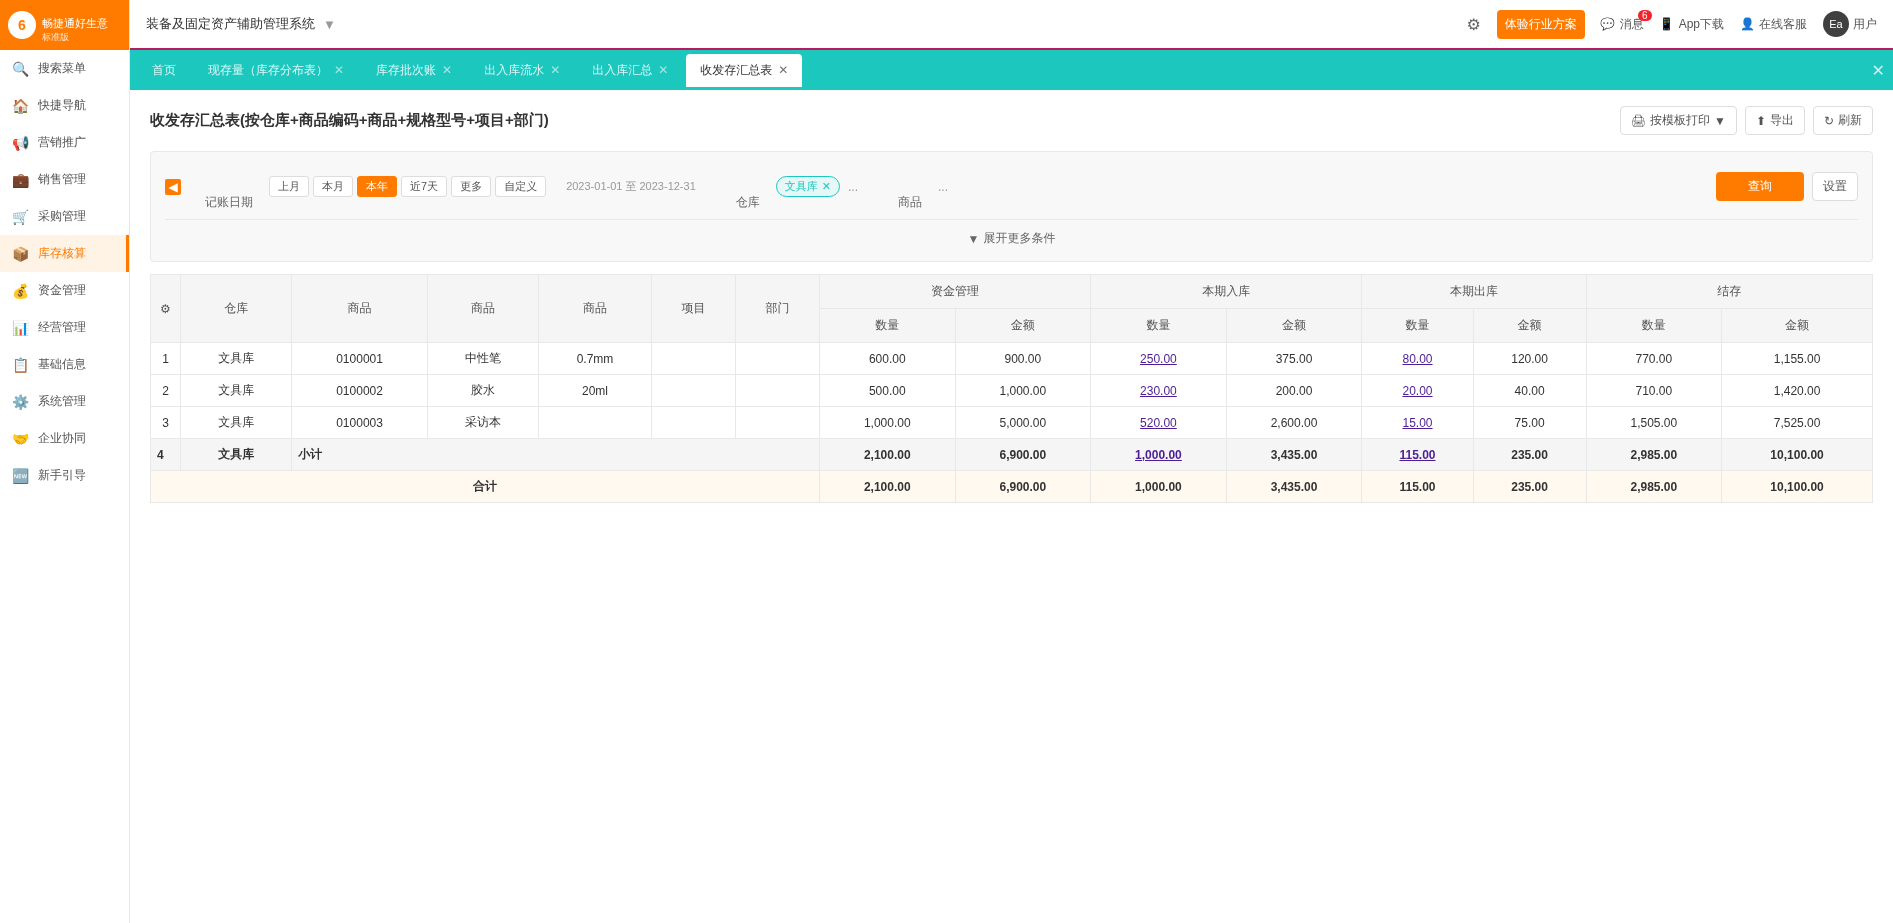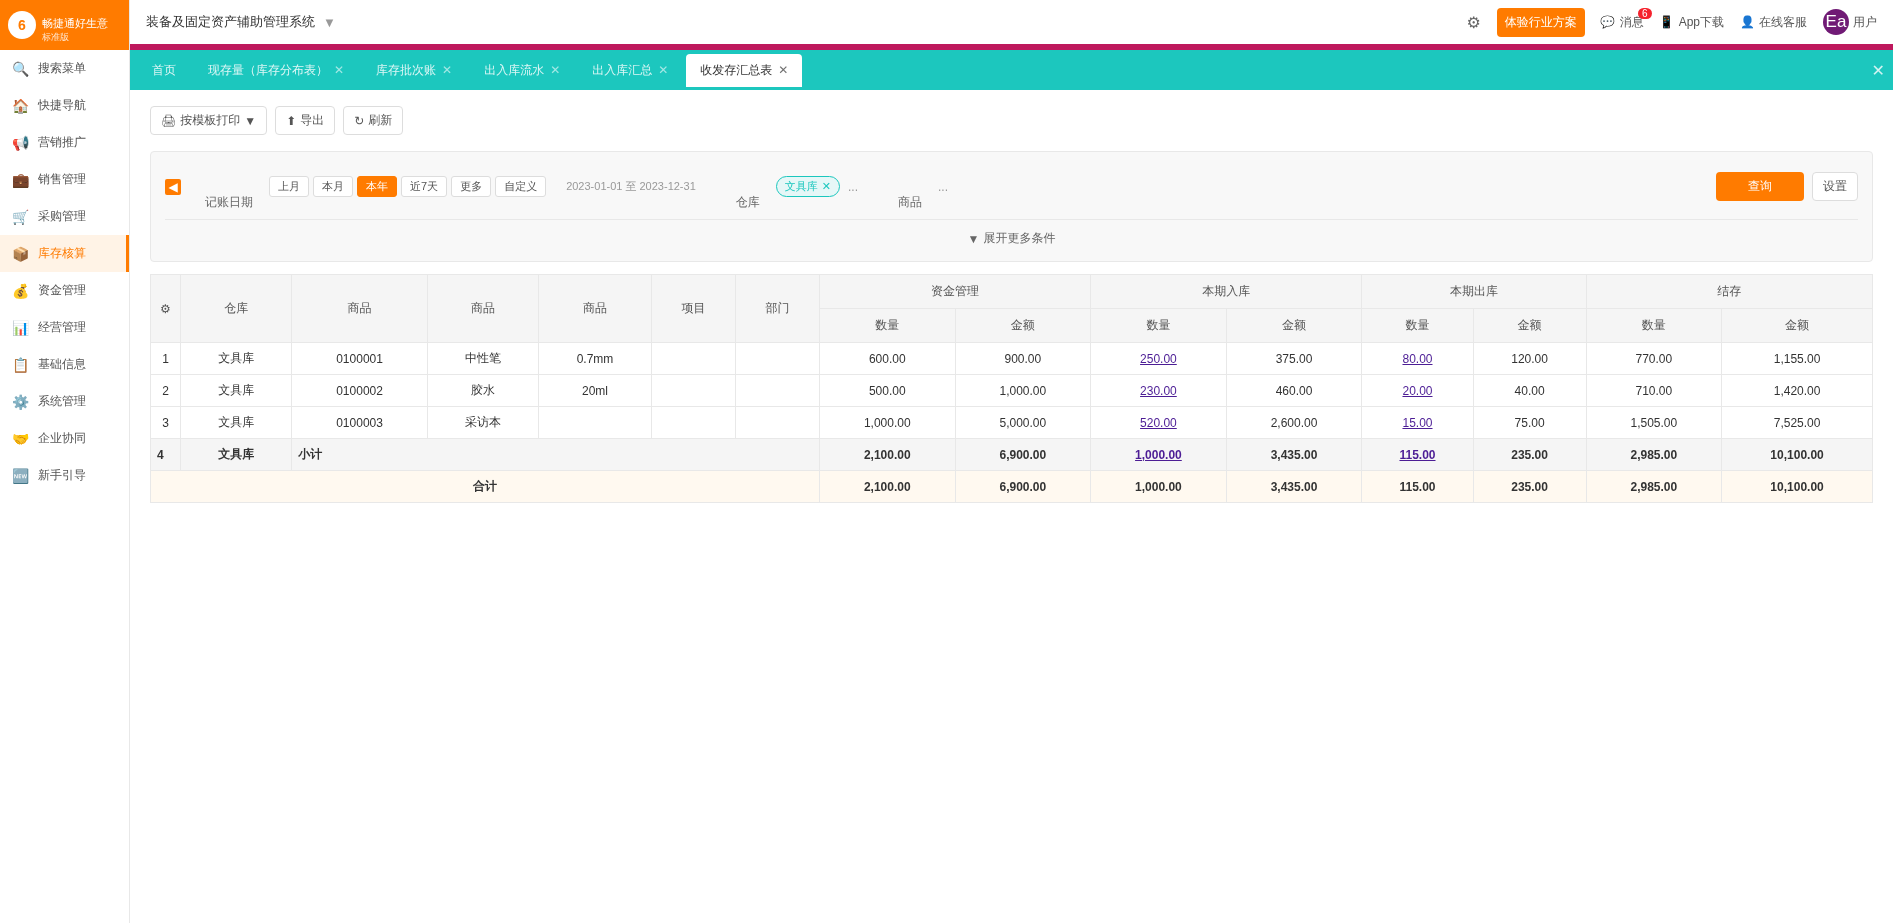--- a/index.html
+++ b/index.html
@@ -13,28 +13,28 @@
     .sidebar-logo-sub { font-size: 9px; color: rgba(255,255,255,0.8); }
     .sidebar-nav { flex: 1; overflow-y: auto; }
     .sidebar-item { display: flex; align-items: center; gap: 8px; padding: 10px 12px; cursor: pointer; color: #555; font-size: 12px; transition: background 0.2s; }
     .sidebar-item.active { background: #fff3e6; color: #ff7b00; border-right: 3px solid #ff7b00; }
     .sidebar-item-icon { font-size: 14px; width: 18px; text-align: center; flex-shrink: 0; }
 
     
     .main { flex: 1; display: flex; flex-direction: column; overflow: hidden; }
 
     
-    .top-header { background: #fff; height: 50px; display: flex; align-items: center; padding: 0 16px; border-bottom: 6px solid #be185d; gap: 16px; }
+    .top-header { background: #fff; height: 50px; display: flex; align-items: center; padding: 0 16px; border-bottom: 2px solid #be185d; gap: 16px; }
     .header-system-name { color: #333; font-size: 13px; flex: 1; display: flex; align-items: center; gap: 8px; }
     .header-btn-trial { background: #ff7b00; color: #fff; border: none; padding: 6px 8px; border-radius: 4px; cursor: pointer; font-size: 12px; }
     .header-gear { color: #666; cursor: pointer; font-size: 16px; margin-left: 8px; }
     .header-right { display: flex; align-items: center; gap: 16px; }
     .header-right-item { display: flex; align-items: center; gap: 4px; cursor: pointer; color: #555; font-size: 12px; position: relative; }
     .badge { position: absolute; top: -6px; right: -8px; background: #f5222d; color: #fff; border-radius: 8px; padding: 0 4px; font-size: 10px; min-width: 14px; text-align: center; }
-    .user-avatar { width: 26px; height: 26px; background: #701a75; border-radius: 50%; display: flex; align-items: center; justify-content: center; font-size: 17px; color: #fff; overflow: hidden; }
+    .user-avatar { width: 26px; height: 26px; background: #404040; border-radius: 50%; display: flex; align-items: center; justify-content: center; font-size: 11px; color: #fff; overflow: hidden; }
 
     
     .tab-bar { background: #1cc7be; display: flex; align-items: center; padding: 0 8px; min-height: 40px; gap: 4px; overflow-x: auto; }
     .tab-item { display: flex; align-items: center; gap: 6px; padding: 8px 14px; border-radius: 4px 4px 0 0; cursor: pointer; font-size: 12px; white-space: nowrap; }
     .tab-item.inactive { color: rgba(255,255,255,0.85); background: transparent; }
     .tab-item.active { background: #fff; color: #333; }
     .tab-close { font-size: 12px; opacity: 0.7; }
     .tab-bar-close-all { margin-left: auto; color: #fff; cursor: pointer; font-size: 16px; opacity: 0.8; }
 
     
@@ -197,20 +197,21 @@
         <span>收发存汇总表</span>
         <span class="tab-close">✕</span>
       </div>
       <div class="tab-bar-close-all">✕</div>
     </div>
 
   <div class="page-content">
     <div class="page-inner">
 
       <div class="page-title">
+        <span>收发存汇总表(按仓库+商品编码+商品+规格型号+项目+部门)</span>
         <div class="page-actions">
           <button class="btn-print">
             <span>🖨</span>
             <span>按模板打印</span>
             <span>▼</span>
           </button>
           <button class="btn-export">
             <span>⬆</span>
             <span>导出</span>
           </button>
@@ -311,21 +312,21 @@
       <td>2</td>
       <td>文具库</td>
       <td>0100002</td>
       <td>胶水</td>
       <td>20ml</td>
       <td></td>
       <td></td>
       <td>500.00</td>
       <td>1,000.00</td>
       <td><span class="underline">230.00</span></td>
-      <td>460.00</td>
+      <td>200.00</td>
       <td><span class="underline">20.00</span></td>
       <td>40.00</td>
       <td>710.00</td>
       <td>1,420.00</td>
     </tr>
               <tr>
       <td>3</td>
       <td>文具库</td>
       <td>0100003</td>
       <td>采访本</td>

